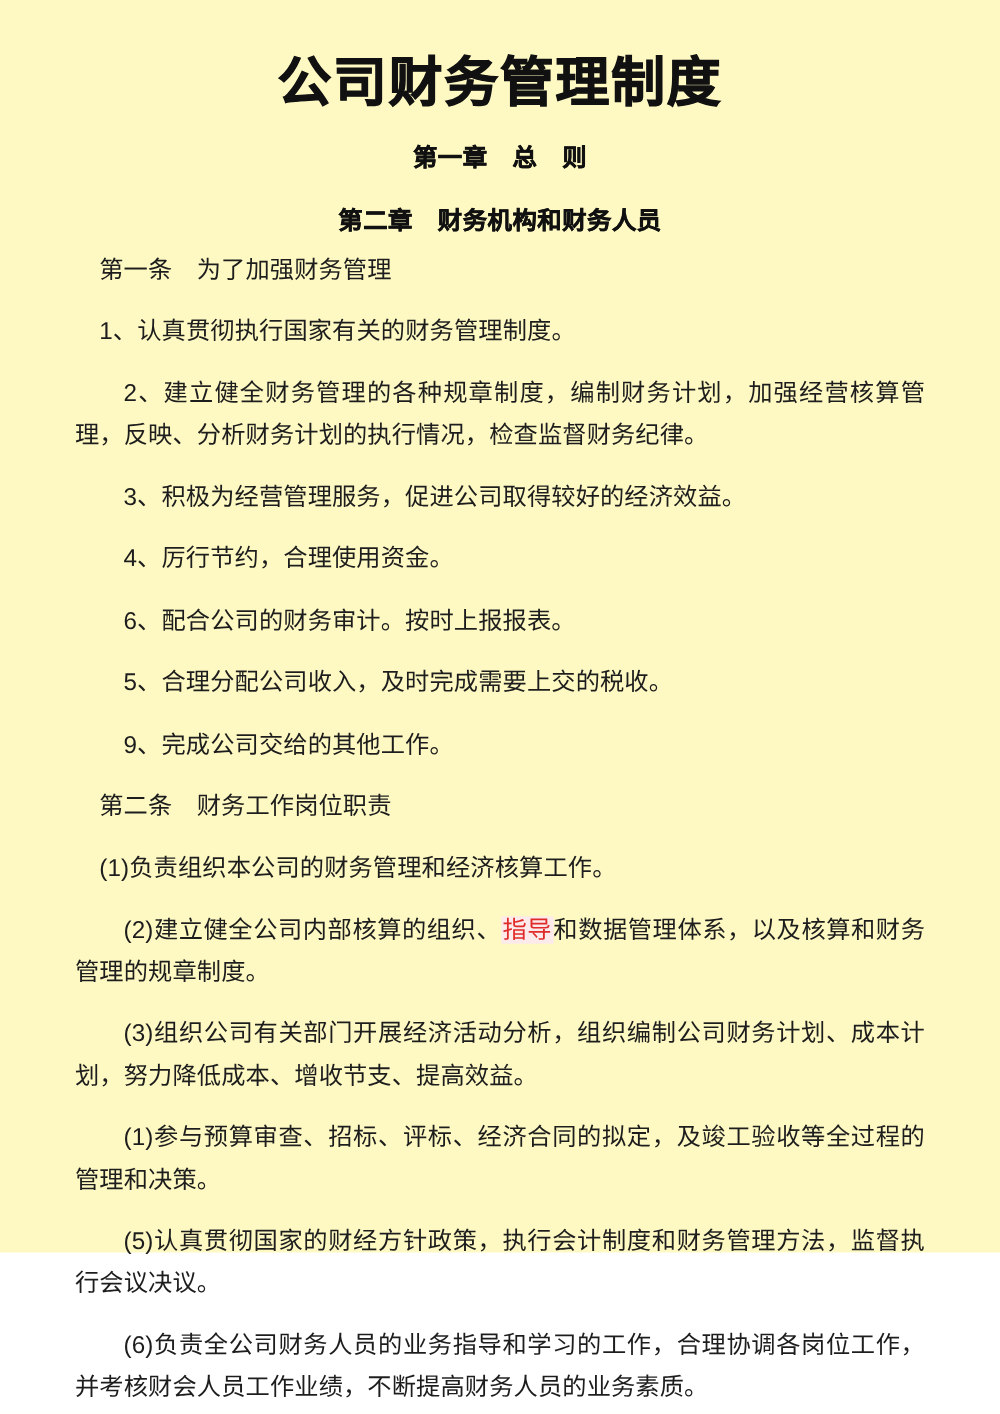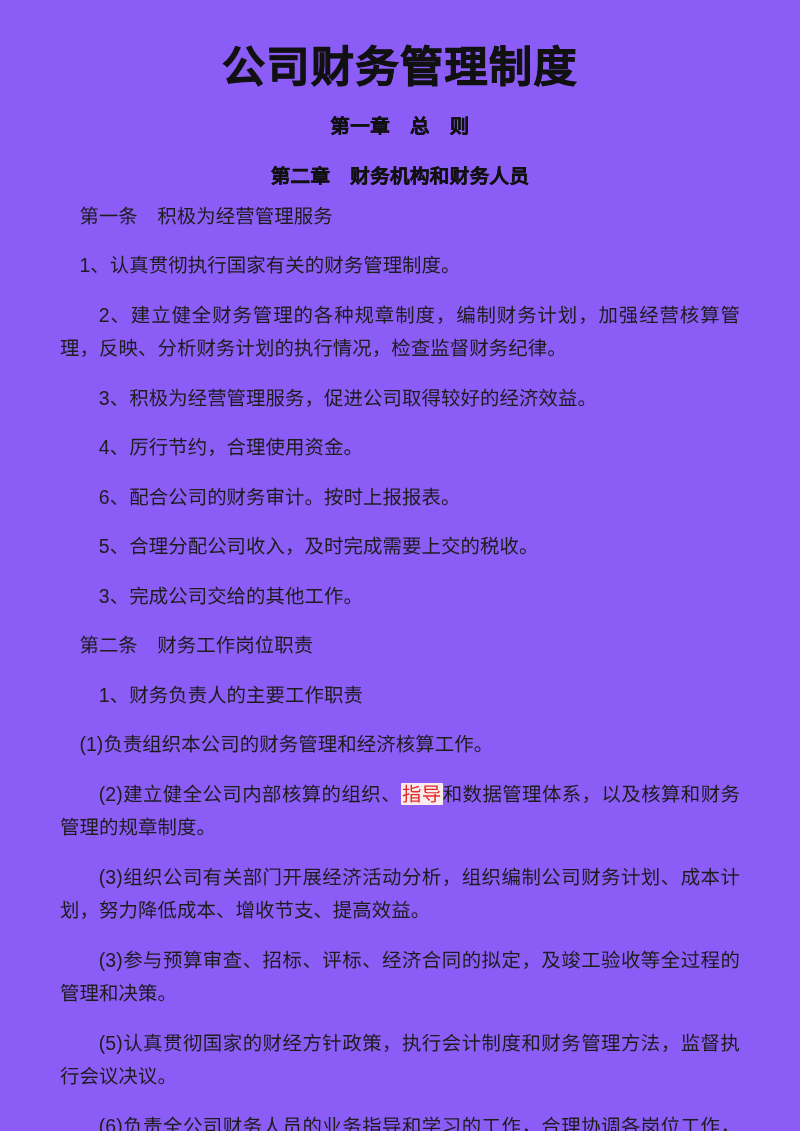--- a/index.html
+++ b/index.html
@@ -13,22 +13,22 @@
     height: 1131px;
     overflow: hidden;
     font-family: "Liberation Sans", "DejaVu Sans", sans-serif;
     color: #1a1a1a;
     -webkit-font-smoothing: antialiased;
   }
 
   .page {
     position: relative;
     width: 800px;
-    height: 1131px;
-    background: #8b5cf6;
+    height: 1002px;
+    background: #fef9c3;
     box-sizing: border-box;
     padding: 0 60px;
   }
 
   
   .doc-title {
     margin: 0;
     padding-top: 42px;
     text-align: center;
     font-size: 43px;
@@ -86,40 +86,39 @@
 
   <h1 class="doc-title">公司财务管理制度</h1>
 
   <div class="chapter-heading chapter-1">第一章　总　则</div>
 
 
   <div class="chapter-heading chapter-2">第二章　财务机构和财务人员</div>
 
   <div class="block-body">
 
-    <p class="para indent-1">第一条　积极为经营管理服务</p>
+    <p class="para indent-1">第一条　为了加强财务管理</p>
 
     <p class="para indent-1">1、认真贯彻执行国家有关的财务管理制度。</p>
     <p class="para indent-2">2、建立健全财务管理的各种规章制度，编制财务计划，加强经营核算管理，反映、分析财务计划的执行情况，检查监督财务纪律。</p>
     <p class="para indent-2">3、积极为经营管理服务，促进公司取得较好的经济效益。</p>
     <p class="para indent-2">4、厉行节约，合理使用资金。</p>
     <p class="para indent-2">6、配合公司的财务审计。按时上报报表。</p>
     <p class="para indent-2">5、合理分配公司收入，及时完成需要上交的税收。</p>
-    <p class="para indent-2">3、完成公司交给的其他工作。</p>
+    <p class="para indent-2">9、完成公司交给的其他工作。</p>
 
     <p class="para indent-1">第二条　财务工作岗位职责</p>
 
-    <p class="para indent-2">1、财务负责人的主要工作职责</p>
 
     <p class="para indent-1">(1)负责组织本公司的财务管理和经济核算工作。</p>
 
     <p class="para indent-2"><span>(2)建立健全公司内部核算的组织、</span><span class="hl-red">指导</span><span>和数据管理体系，以及核算和财务管理的规章制度。</span></p>
 
     <p class="para indent-2">(3)组织公司有关部门开展经济活动分析，组织编制公司财务计划、成本计划，努力降低成本、增收节支、提高效益。</p>
-    <p class="para indent-2">(3)参与预算审查、招标、评标、经济合同的拟定，及竣工验收等全过程的管理和决策。</p>
+    <p class="para indent-2">(1)参与预算审查、招标、评标、经济合同的拟定，及竣工验收等全过程的管理和决策。</p>
     <p class="para indent-2">(5)认真贯彻国家的财经方针政策，执行会计制度和财务管理方法，监督执行会议决议。</p>
     <p class="para indent-2">(6)负责全公司财务人员的业务指导和学习的工作，合理协调各岗位工作，并考核财会人员工作业绩，不断提高财务人员的业务素质。</p>
     <p class="para indent-2">(7)承办总经理布置的其他工作。</p>
 
     <p class="para indent-2">3、会计的岗位职责</p>
 
   </div>
 </div>
 
 </body></html>

